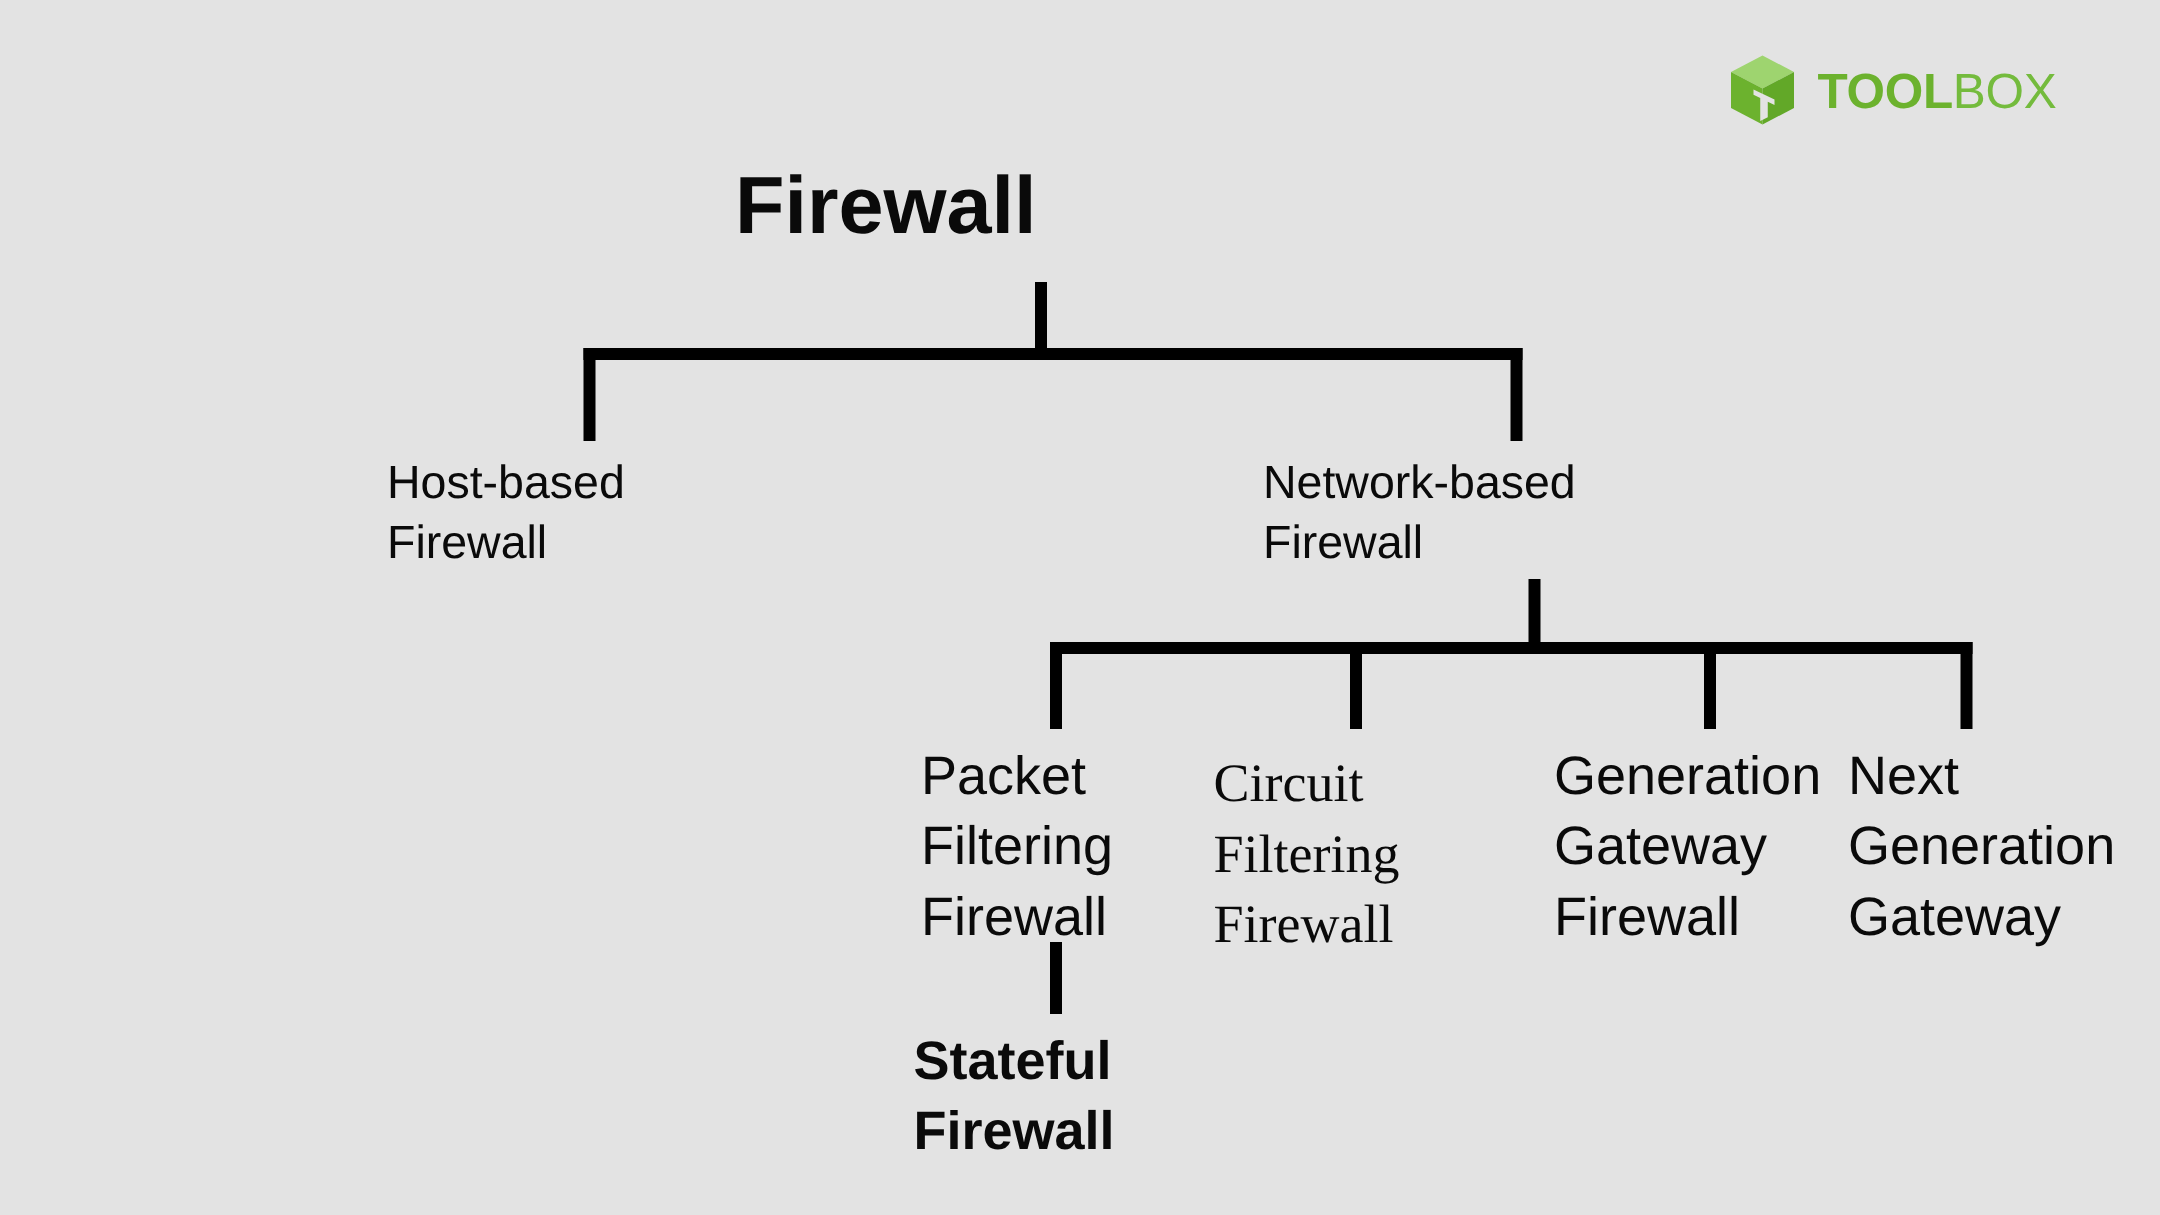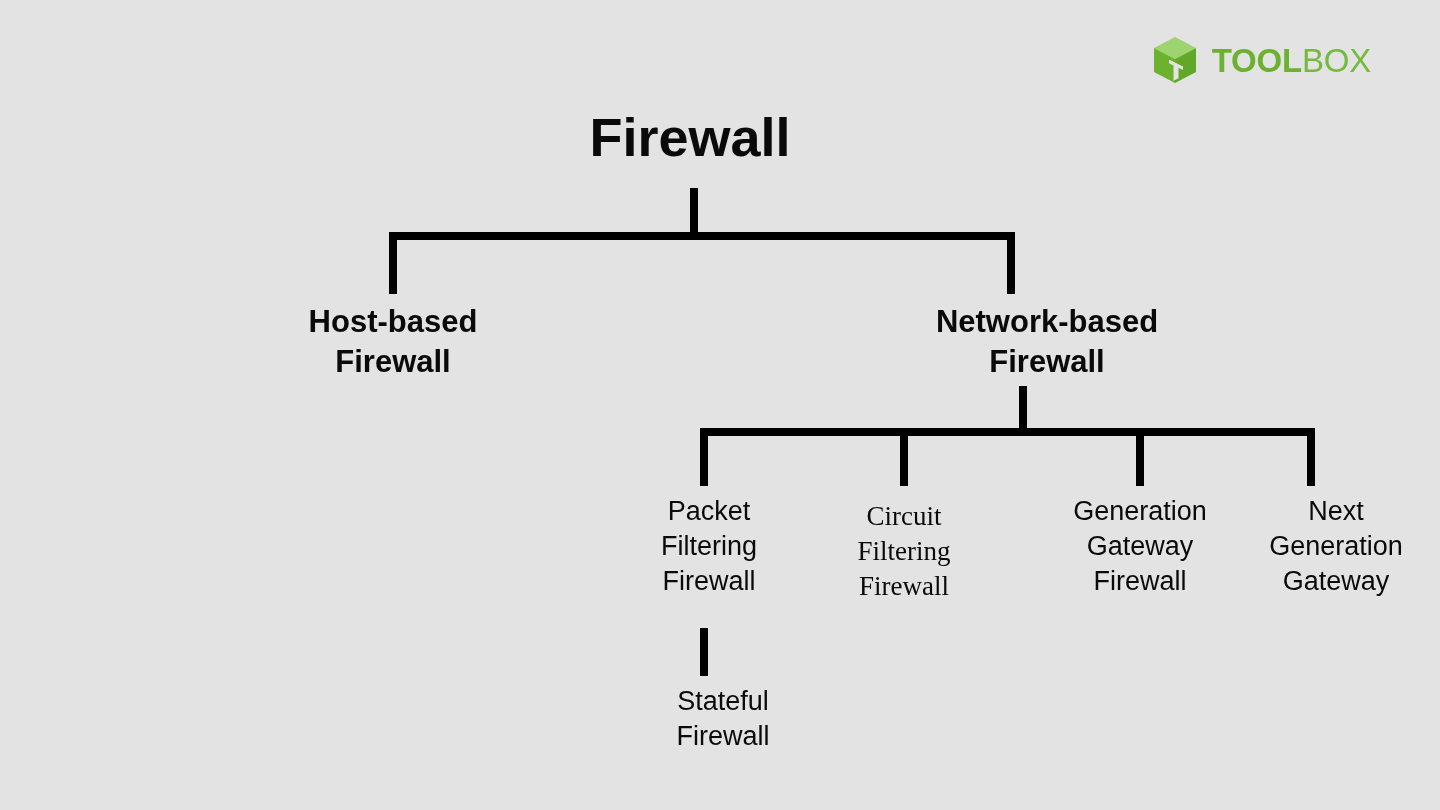--- a/index.html
+++ b/index.html
@@ -45,37 +45,36 @@
     color: #6cb22e;
   }
   .brand-text .b2 {
     font-weight: normal;
     color: #74bb3d;
   }
 
   
   .node {
     position: absolute;
-    text-align: center;
     color: #0a0a0a;
     line-height: 1.30;
     white-space: pre-line;
   }
   .node-root {
     font-size: 54px;
     font-weight: bold;
     letter-spacing: 0px;
     line-height: 1.1;
   }
   .node-l2 {
     font-size: 31px;
-    font-weight: bold;
+    font-weight: normal;
   }
   .node-l3 {
-    font-size: 27px;
+    font-size: 36px;
     font-weight: normal;
   }
 
   
   .ln {
     position: absolute;
     background: #000000;
   }
 </style>
 </head>
@@ -99,21 +98,21 @@
 
   <div class="ln" style="left:389px; top:232px; width:626px; height:8px;"></div>
 
   <div class="ln" style="left:389px; top:232px; width:8px; height:62px;"></div>
 
   <div class="ln" style="left:1007px; top:232px; width:8px; height:62px;"></div>
 
   <div class="node node-l2" style="left:258px; top:302px; width:270px;">Host-based
 Firewall</div>
 
-  <div class="node node-l2" style="left:912px; top:302px; width:270px;">Network-based
+  <div class="node node-l2" style="left:842px; top:302px; width:270px;">Network-based
 Firewall</div>
 
   <div class="ln" style="left:1019px; top:386px; width:8px; height:48px;"></div>
 
   <div class="ln" style="left:700px; top:428px; width:615px; height:8px;"></div>
 
   <div class="ln" style="left:700px;  top:428px; width:8px; height:58px;"></div>
   <div class="ln" style="left:900px;  top:428px; width:8px; height:58px;"></div>
   <div class="ln" style="left:1136px; top:428px; width:8px; height:58px;"></div>
   <div class="ln" style="left:1307px; top:428px; width:8px; height:58px;"></div>
@@ -129,16 +128,16 @@
   <div class="node node-l3" style="left:1036px; top:494px; width:208px;">Generation
 Gateway
 Firewall</div>
 
   <div class="node node-l3" style="left:1232px; top:494px; width:208px;">Next
 Generation
 Gateway</div>
 
   <div class="ln" style="left:700px; top:628px; width:8px; height:48px;"></div>
 
-  <div class="node node-l3" style="left:628px; top:684px; width:190px;">Stateful
+  <div class="node node-l3" style="left:609px; top:684px; width:190px;font-weight:bold;">Stateful
 Firewall</div>
 
 </div>
 
 </body></html>

